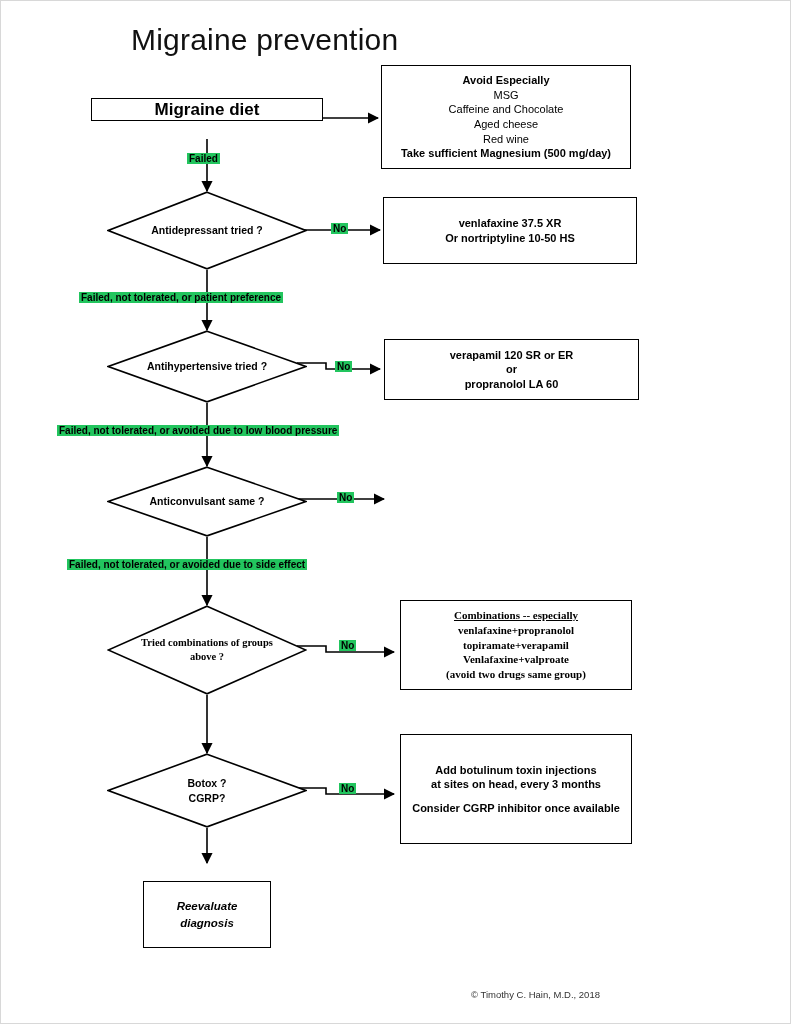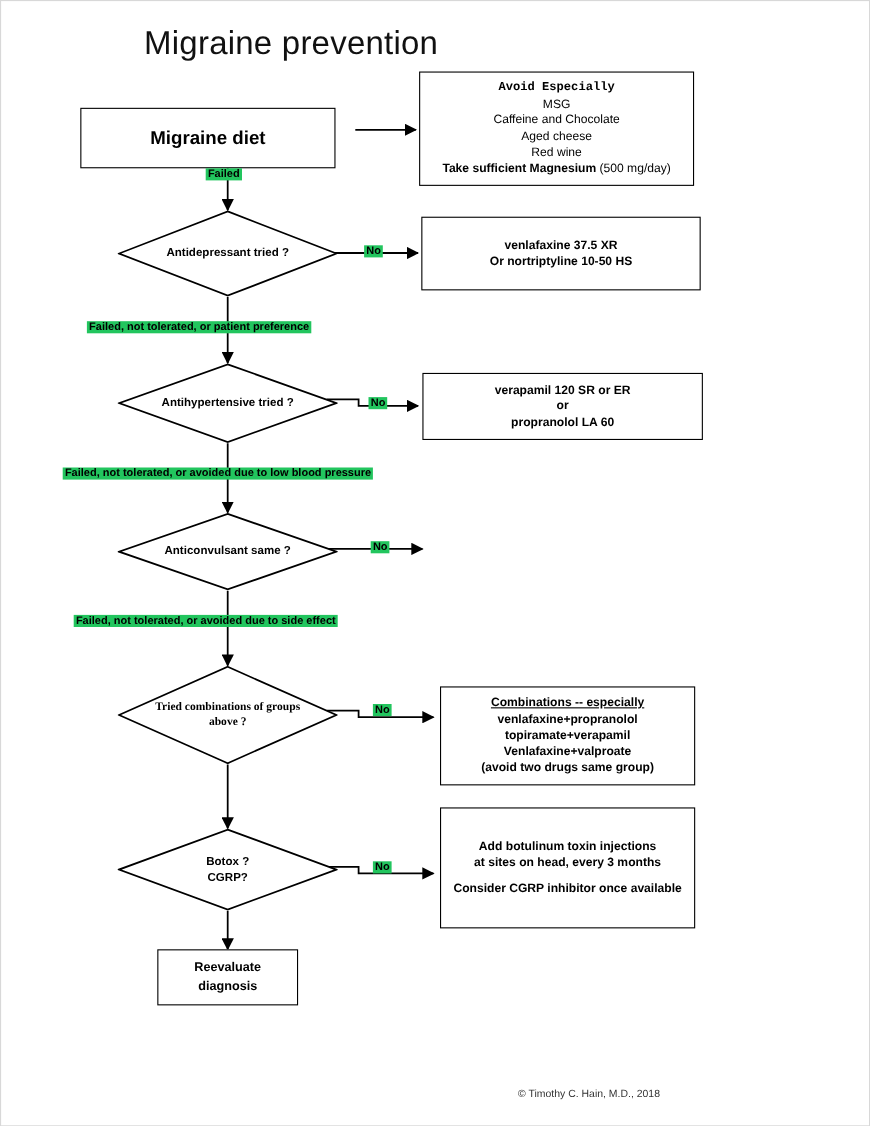--- a/index.html
+++ b/index.html
@@ -70,21 +70,21 @@
   .box-line.blank {
     height: 9px;
   }
   .box-line.head {
     font-weight: 700;
   }
   .box-line.underline {
     text-decoration: underline;
   }
   .inline-reg {
-    font-weight: 400;
+    font-weight: 700;
     margin-top: 12px;
   }
   .start-label {
     font-size: 17px;
     font-weight: 700;
     white-space: nowrap;
   }
   .end-label {
     font-size: 11.5px;
     font-weight: 700;
@@ -164,27 +164,27 @@
         <line x1="206" y1="694" x2="206" y2="752" marker-end="url(#arrow)"></line>
 
         <path d="M 296 787 L 325 787 L 325 793 L 393 793" marker-end="url(#arrow)"></path>
 
         <line x1="206" y1="827" x2="206" y2="862" marker-end="url(#arrow)"></line>
       </g>
     </svg>
 
     <div class="title" style="left:130px; top:22px;">Migraine prevention</div>
 
-    <div class="node rect-box" style="left:72px; top:97px; width:232px; height:55px;">
+    <div class="node rect-box" style="left:90px; top:97px; width:232px; height:23px;">
       <span class="start-label">Migraine diet</span>
     </div>
 
     <div class="node rect-box" style="left:380px; top:64px; width:250px; height:104px;">
       <div class="box-inner">
-        <span class="box-line head" style="font-size:11px;font-family:Liberation Mono, monospace;">Avoid Especially</span>
+        <span class="box-line head" style="font-size:11px;">Avoid Especially</span>
         <span class="box-line reg">MSG</span>
         <span class="box-line reg">Caffeine and Chocolate</span>
         <span class="box-line reg">Aged cheese</span>
         <span class="box-line reg">Red wine</span>
         <span class="box-line head"><span>Take sufficient Magnesium</span><span class="inline-reg"> (500 mg/day)</span></span>
       </div>
     </div>
 
     <div class="diamond" style="left:106px; top:190px; width:200px; height:79px;">
       <svg width="200" height="79" viewBox="0 0 200 79">
@@ -240,21 +240,21 @@
       </svg>
       <div class="diamond-text">
         <div>
           <span style="display:block;">Tried combinations of groups</span>
           <span style="display:block;">above ?</span>
         </div>
       </div>
     </div>
     <div class="edge-label" style="left:338px; top:639px;">No</div>
 
-    <div class="node rect-box" style="left:399px; top:623px; width:232px; height:90px;">
+    <div class="node rect-box" style="left:399px; top:599px; width:232px; height:90px;font-family:Liberation Serif, serif;">
       <div class="box-inner">
         <span class="box-line underline">Combinations -- especially</span>
         <span class="box-line">venlafaxine+propranolol</span>
         <span class="box-line">topiramate+verapamil</span>
         <span class="box-line">Venlafaxine+valproate</span>
         <span class="box-line">(avoid two drugs same group)</span>
       </div>
     </div>
 
     <div class="diamond" style="left:106px; top:752px; width:200px; height:75px;">
@@ -272,21 +272,21 @@
 
     <div class="node rect-box" style="left:399px; top:733px; width:232px; height:110px;">
       <div class="box-inner">
         <span class="box-line">Add botulinum toxin injections</span>
         <span class="box-line">at sites on head, every 3 months</span>
         <span class="box-line blank"></span>
         <span class="box-line">Consider CGRP inhibitor once available</span>
       </div>
     </div>
 
-    <div class="node rect-box" style="left:142px; top:862px; width:128px; height:51px;">
+    <div class="node rect-box" style="left:142px; top:880px; width:128px; height:67px;font-style:italic;">
       <div class="box-inner">
         <span class="end-label" style="display:block;">Reevaluate</span>
         <span class="end-label" style="display:block;">diagnosis</span>
       </div>
     </div>
 
     <div class="copyright" style="left:470px; top:988px;">© Timothy C. Hain, M.D.,  2018</div>
 
   </div>
 </div>

